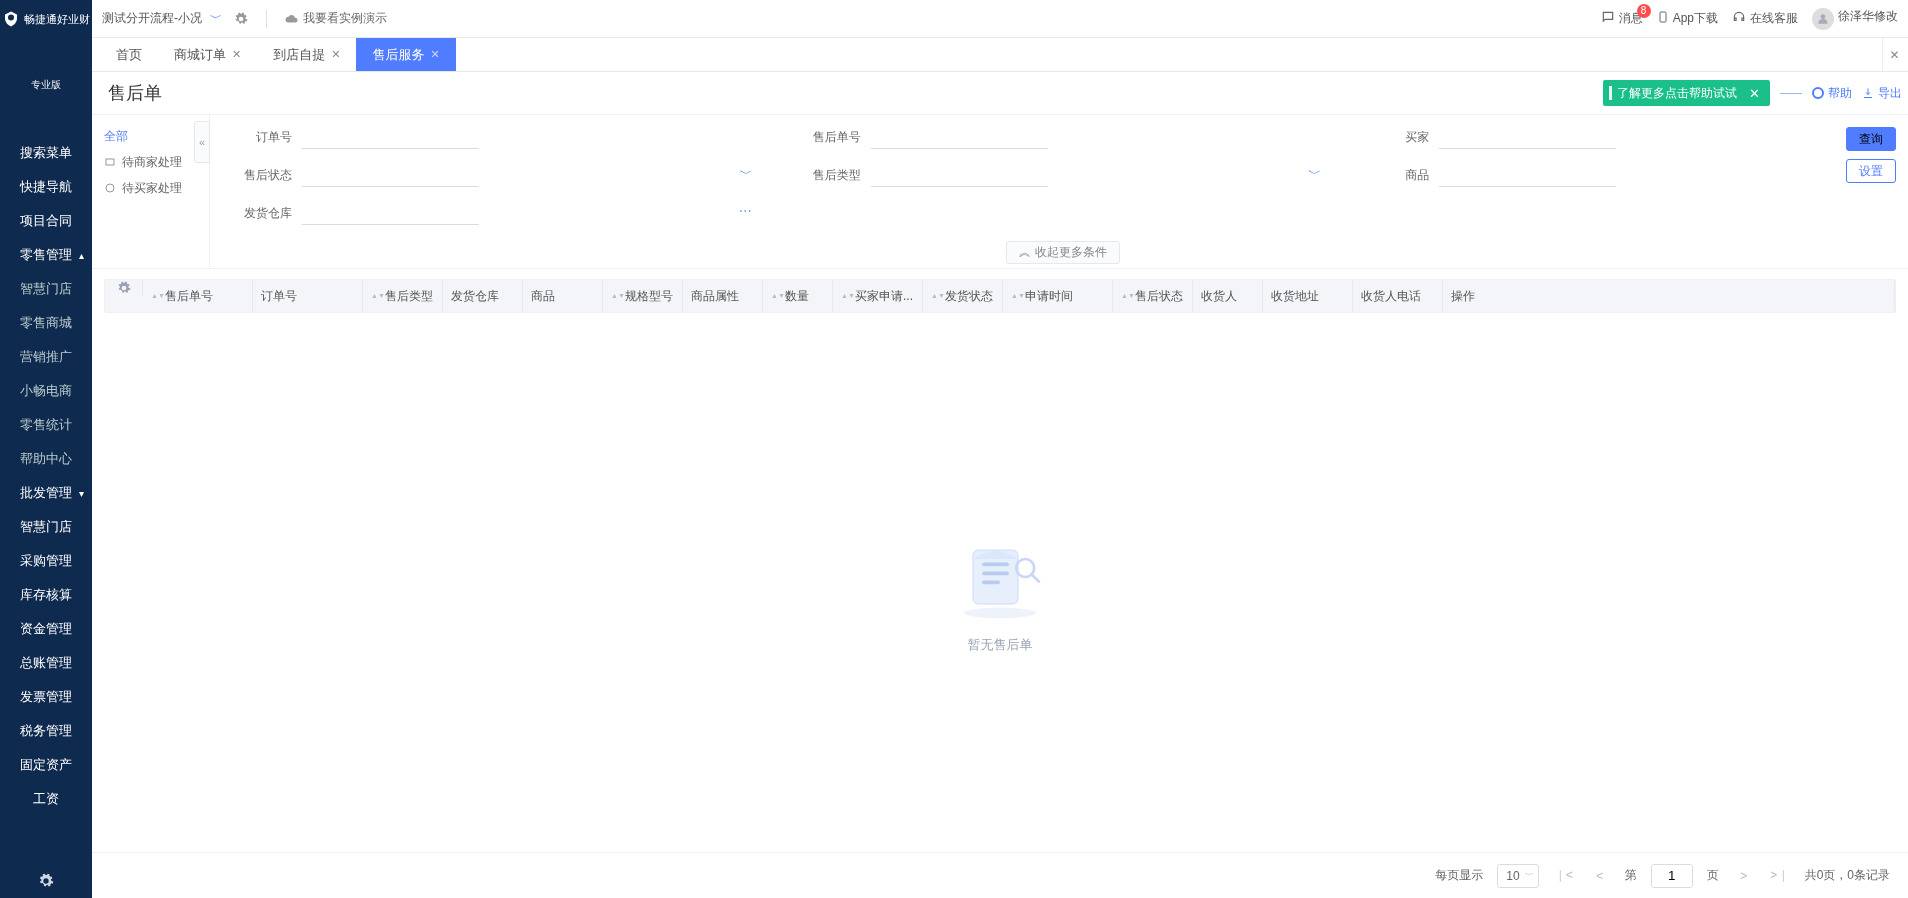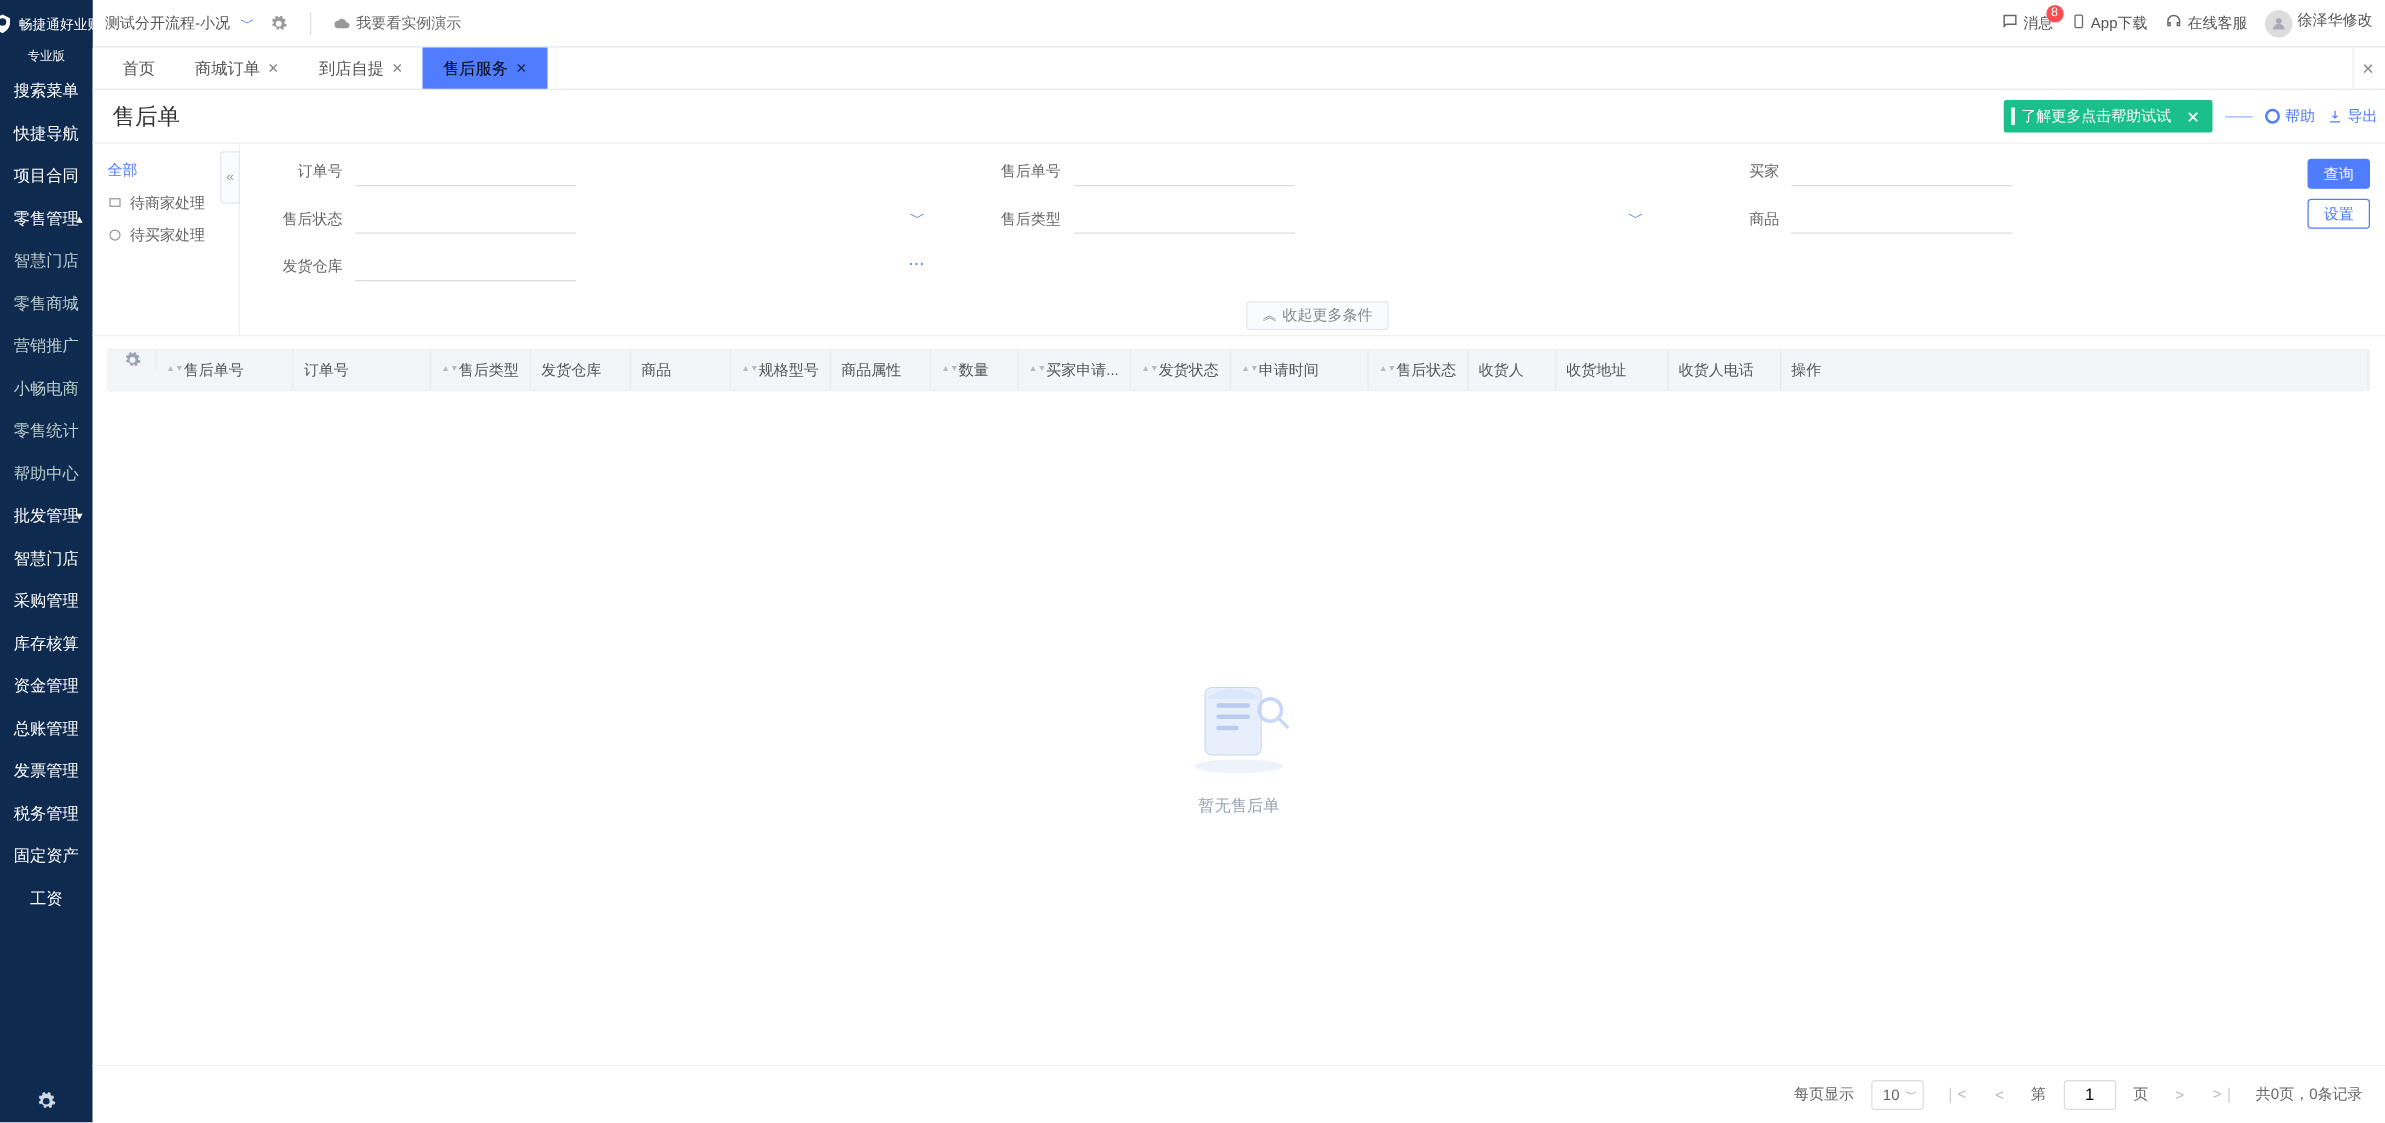--- a/index.html
+++ b/index.html
@@ -1,20 +1,20 @@
 <!DOCTYPE html>
 <html><head>
 <meta charset="utf-8">
 <style>
 * { margin: 0; padding: 0; box-sizing: border-box; }
 body { font-family: "Microsoft YaHei", "PingFang SC", sans-serif; font-size: 12px; color: #333; background: #fff; overflow: hidden; }
 .app { display: flex; height: 100vh; width: 100vw; }
 
 
-.sidebar { width: 74px; background: #0f2a4f; color: #fff; display: flex; flex-direction: column; position: relative; }
+.sidebar { width: 92px; background: #0f2a4f; color: #fff; display: flex; flex-direction: column; position: relative; gap: 40px; }
 .brand { height: 38px; display: flex; align-items: center; justify-content: center; gap: 4px; background: #0f2a4f; padding: 0 6px; }
 .brand-icon { width: 18px; height: 18px; display:inline-flex; align-items:center; justify-content:center; }
 .brand-text { font-size: 11px; color: #fff; white-space: nowrap; }
 .brand-sub { font-size: 10px; text-align:center; color:#eee; padding-bottom:4px; }
 .nav { flex: 1; overflow-y: auto; }
 .nav-item { height: 34px; display: flex; align-items: center; justify-content: center; font-size: 13px; cursor: pointer; position: relative; }
 .nav-item.sub { font-size: 13px; color: #bcc; }
 .nav-item .caret { position:absolute; right:8px; font-size:10px; }
 .sidebar-footer { height: 34px; display:flex; align-items:center; justify-content:center; }
 .gear { width:16px; height:16px; }
@@ -30,21 +30,21 @@
 .demo-link { display:flex; align-items:center; gap:4px; color:#666; cursor:pointer; }
 .topbar-spacer { flex:1; }
 .top-actions { display:flex; align-items:center; gap:14px; }
 .top-act { display:flex; align-items:flex-start; gap:4px; color:#555; cursor:pointer; position:relative; }
 .badge { position:absolute; top:-6px; right:-8px; background:#ff4d4f; color:#fff; border-radius:8px; font-size:10px; padding:0 4px; line-height:14px; min-width:14px; text-align:center; }
 .avatar { width:22px; height:22px; border-radius:50%; background:#ddd; display:inline-flex; align-items:center; justify-content:center; }
 
 
 .tabs { height: 34px; border-bottom: 1px solid #e6e8eb; display:flex; align-items:stretch; padding-left:8px; position:relative; }
 .tab { display:flex; align-items:center; padding:0 16px; gap:6px; cursor:pointer; color:#555; font-size:13px; }
-.tab.active { background:#507cff; color:#000000; }
+.tab.active { background:#507cff; color:#ffffff; }
 .tab .x { font-size:11px; opacity:.7; }
 .tabs-close { position:absolute; right:2px; top:0; bottom:0; width:24px; display:flex; align-items:center; justify-content:center; border-left:1px solid #eee; cursor:pointer; color:#888;}
 
 
 .content { flex:1; display:flex; flex-direction:column; min-height:0; position:relative; }
 .page-head { height:42px; display:flex; align-items:center; padding:0 16px; position:relative; }
 .page-title { font-size:18px; font-weight:500; }
 .head-right { position:absolute; right:6px; top:8px; display:flex; align-items:center; gap:10px; }
 .info-tag { background:#1bbf89; color:#fff; height:26px; display:flex; align-items:center; padding:0 10px 0 14px; gap:12px; border-radius:2px; font-size:12px; position:relative;}
 .info-tag::before { content:""; position:absolute; left:6px; width:3px; height:14px; background:#fff; opacity:.9;}
@@ -61,21 +61,21 @@
 .filters { flex:1; padding:10px 16px 4px 24px; display:grid; grid-template-columns: repeat(3, 1fr); column-gap:48px; row-gap:14px; position:relative;}
 .field { display:flex; align-items:center; }
 .field-label { width:68px; text-align:right; color:#666; font-size:12px; padding-right:10px; white-space:nowrap;}
 .field-input { flex:1; height:24px; border:none; border-bottom:1px solid #d9dde3; background:transparent; outline:none; font-size:12px; padding:0 20px 0 2px; position:relative;}
 .field-box { flex:1; position:relative; }
 .field-box .suffix { position:absolute; right:2px; top:2px; color:#507cff; font-size:13px; cursor:pointer;}
 .field-box .suffix.dots { color:#507cff; letter-spacing:1px;}
 .field-input.focused { border-bottom-color:#507cff; }
 .filter-actions { position:absolute; right:12px; top:12px; display:flex; flex-direction:column; gap:8px; }
 .btn { height:24px; min-width:48px; padding:0 12px; border-radius:3px; font-size:12px; display:inline-flex; align-items:center; justify-content:center; cursor:pointer; }
-.btn-primary { background:#507cff; color:#ffffff; border:1px solid #507cff;}
+.btn-primary { background:#507cff; color:#000000; border:1px solid #507cff;}
 .btn-outline { background:#fff; color:#507cff; border:1px solid #507cff;}
 .collapse-bar { grid-column: 1 / -1; display:flex; justify-content:center; margin-top:2px;}
 .collapse-pill { border:1px solid #e4e7ed; background:#fafbfc; color:#888; font-size:12px; padding:2px 12px; border-radius:3px; cursor:pointer; display:flex; align-items:center; gap:4px;}
 
 
 .table-area { flex:1; padding:10px 12px 0 12px; display:flex; flex-direction:column; min-height:0;}
 .tbl { border:1px solid #eef0f3; border-radius:2px; overflow:hidden; }
 .thead { display:flex; background:#f3f5f9; height:32px; align-items:stretch; }
 .th { border-right:1px solid #e7eaf0; display:flex; align-items:center; padding:0 8px; color:#555; font-size:12px; gap:4px; white-space:nowrap;}
 .th.gear { width:38px; justify-content:center; color:#888;}

